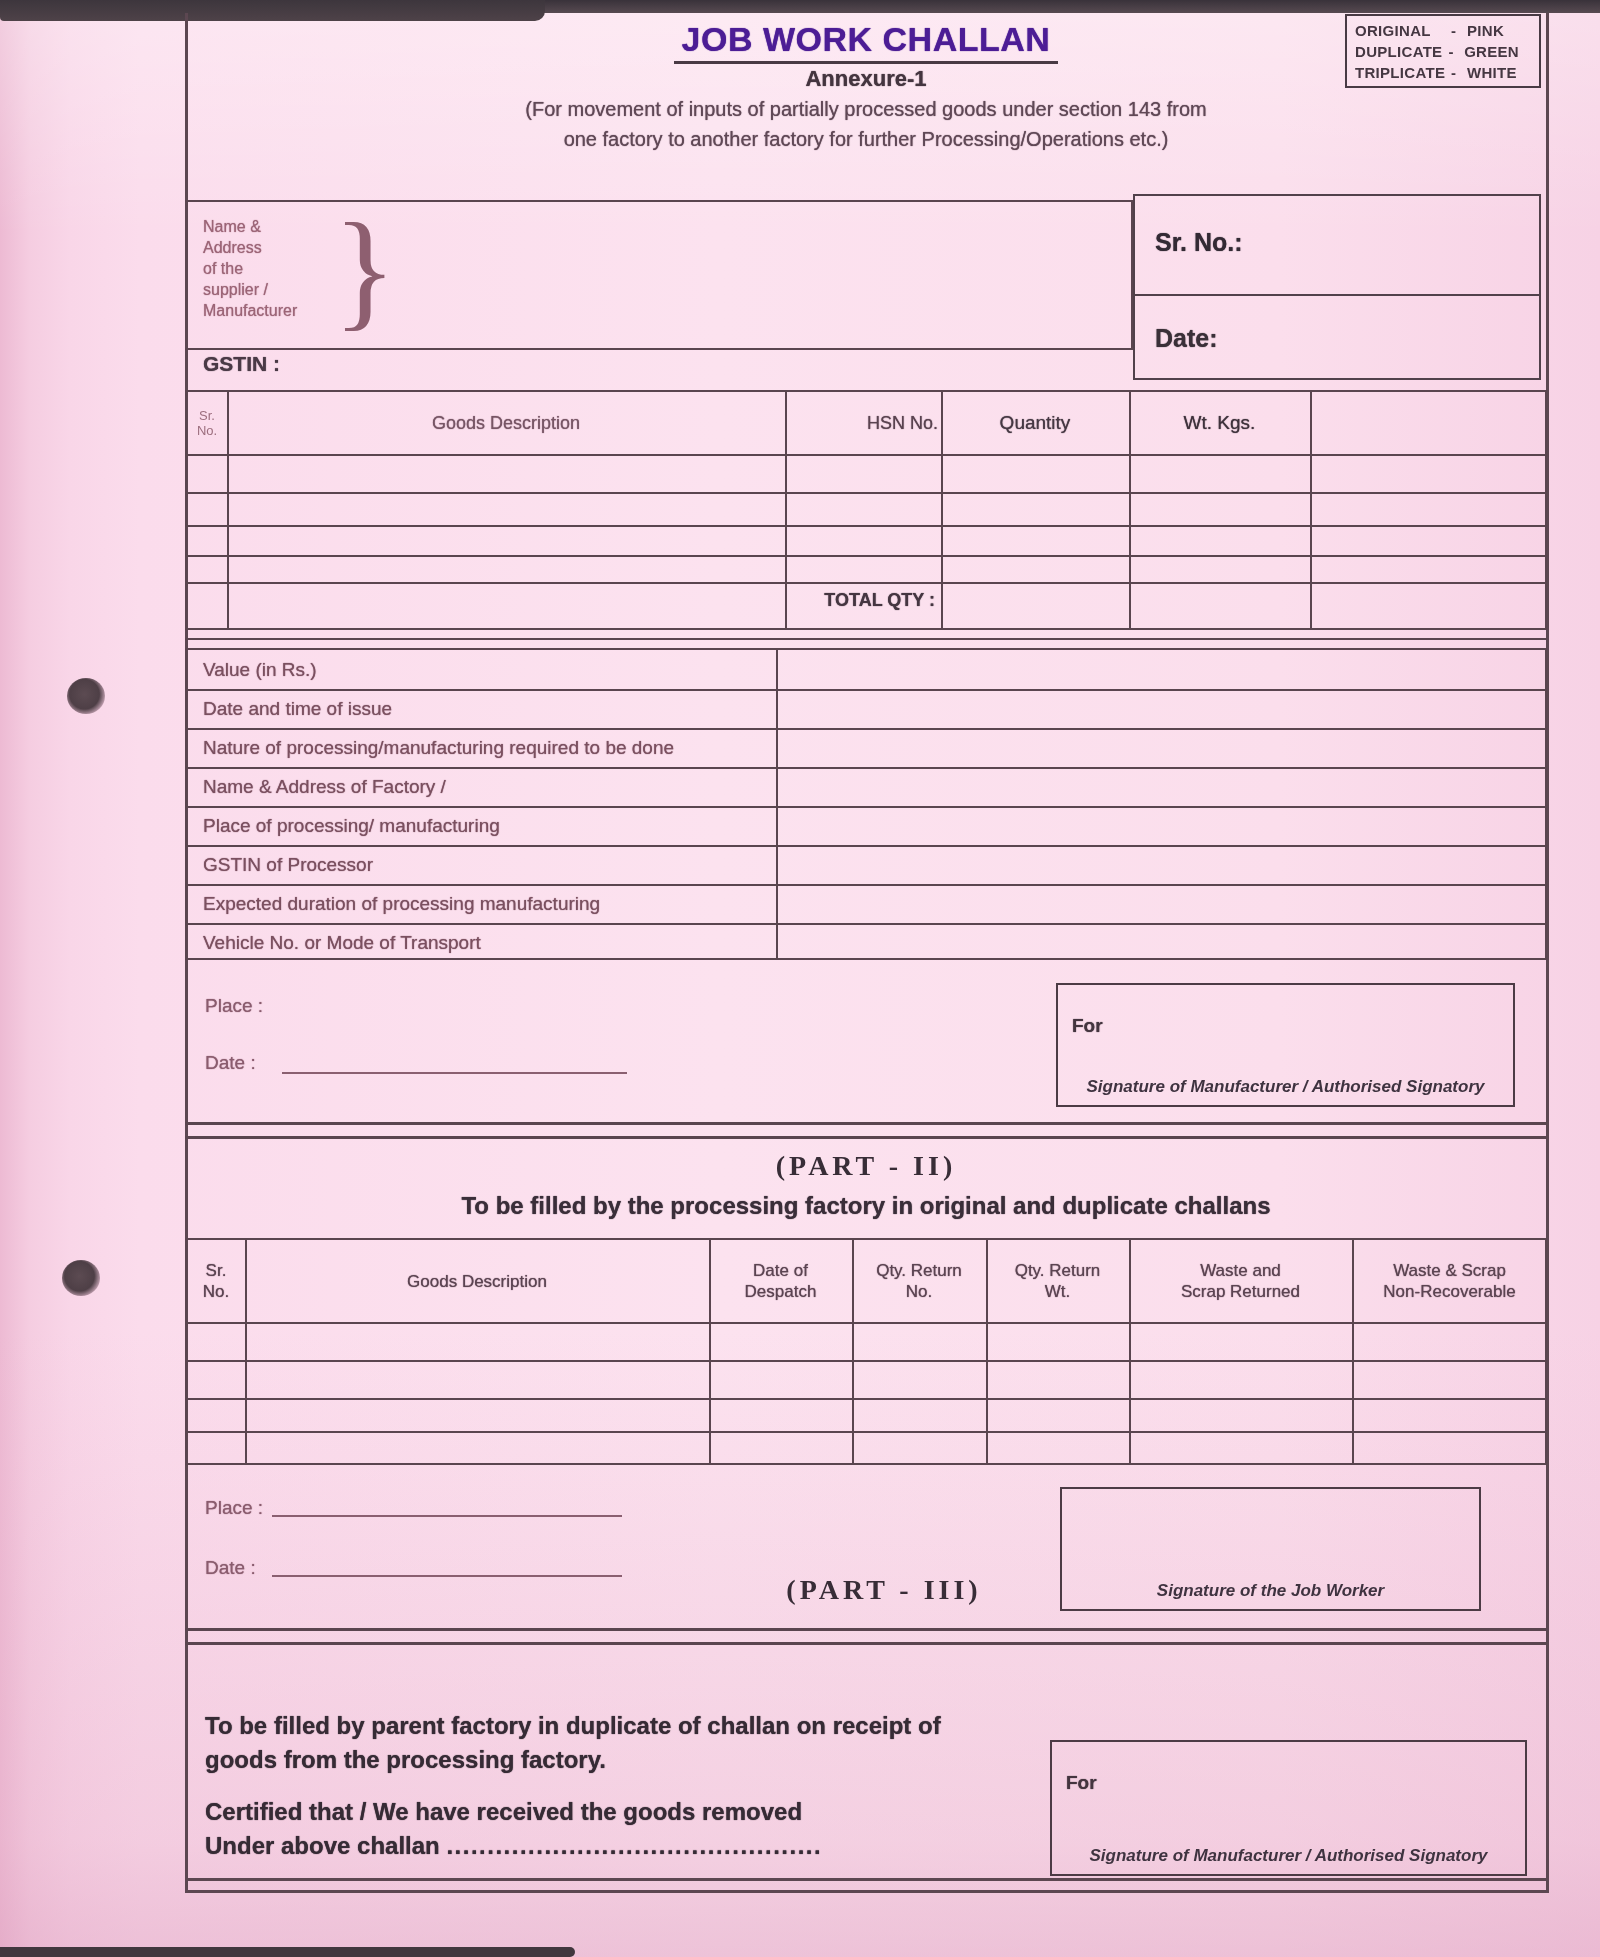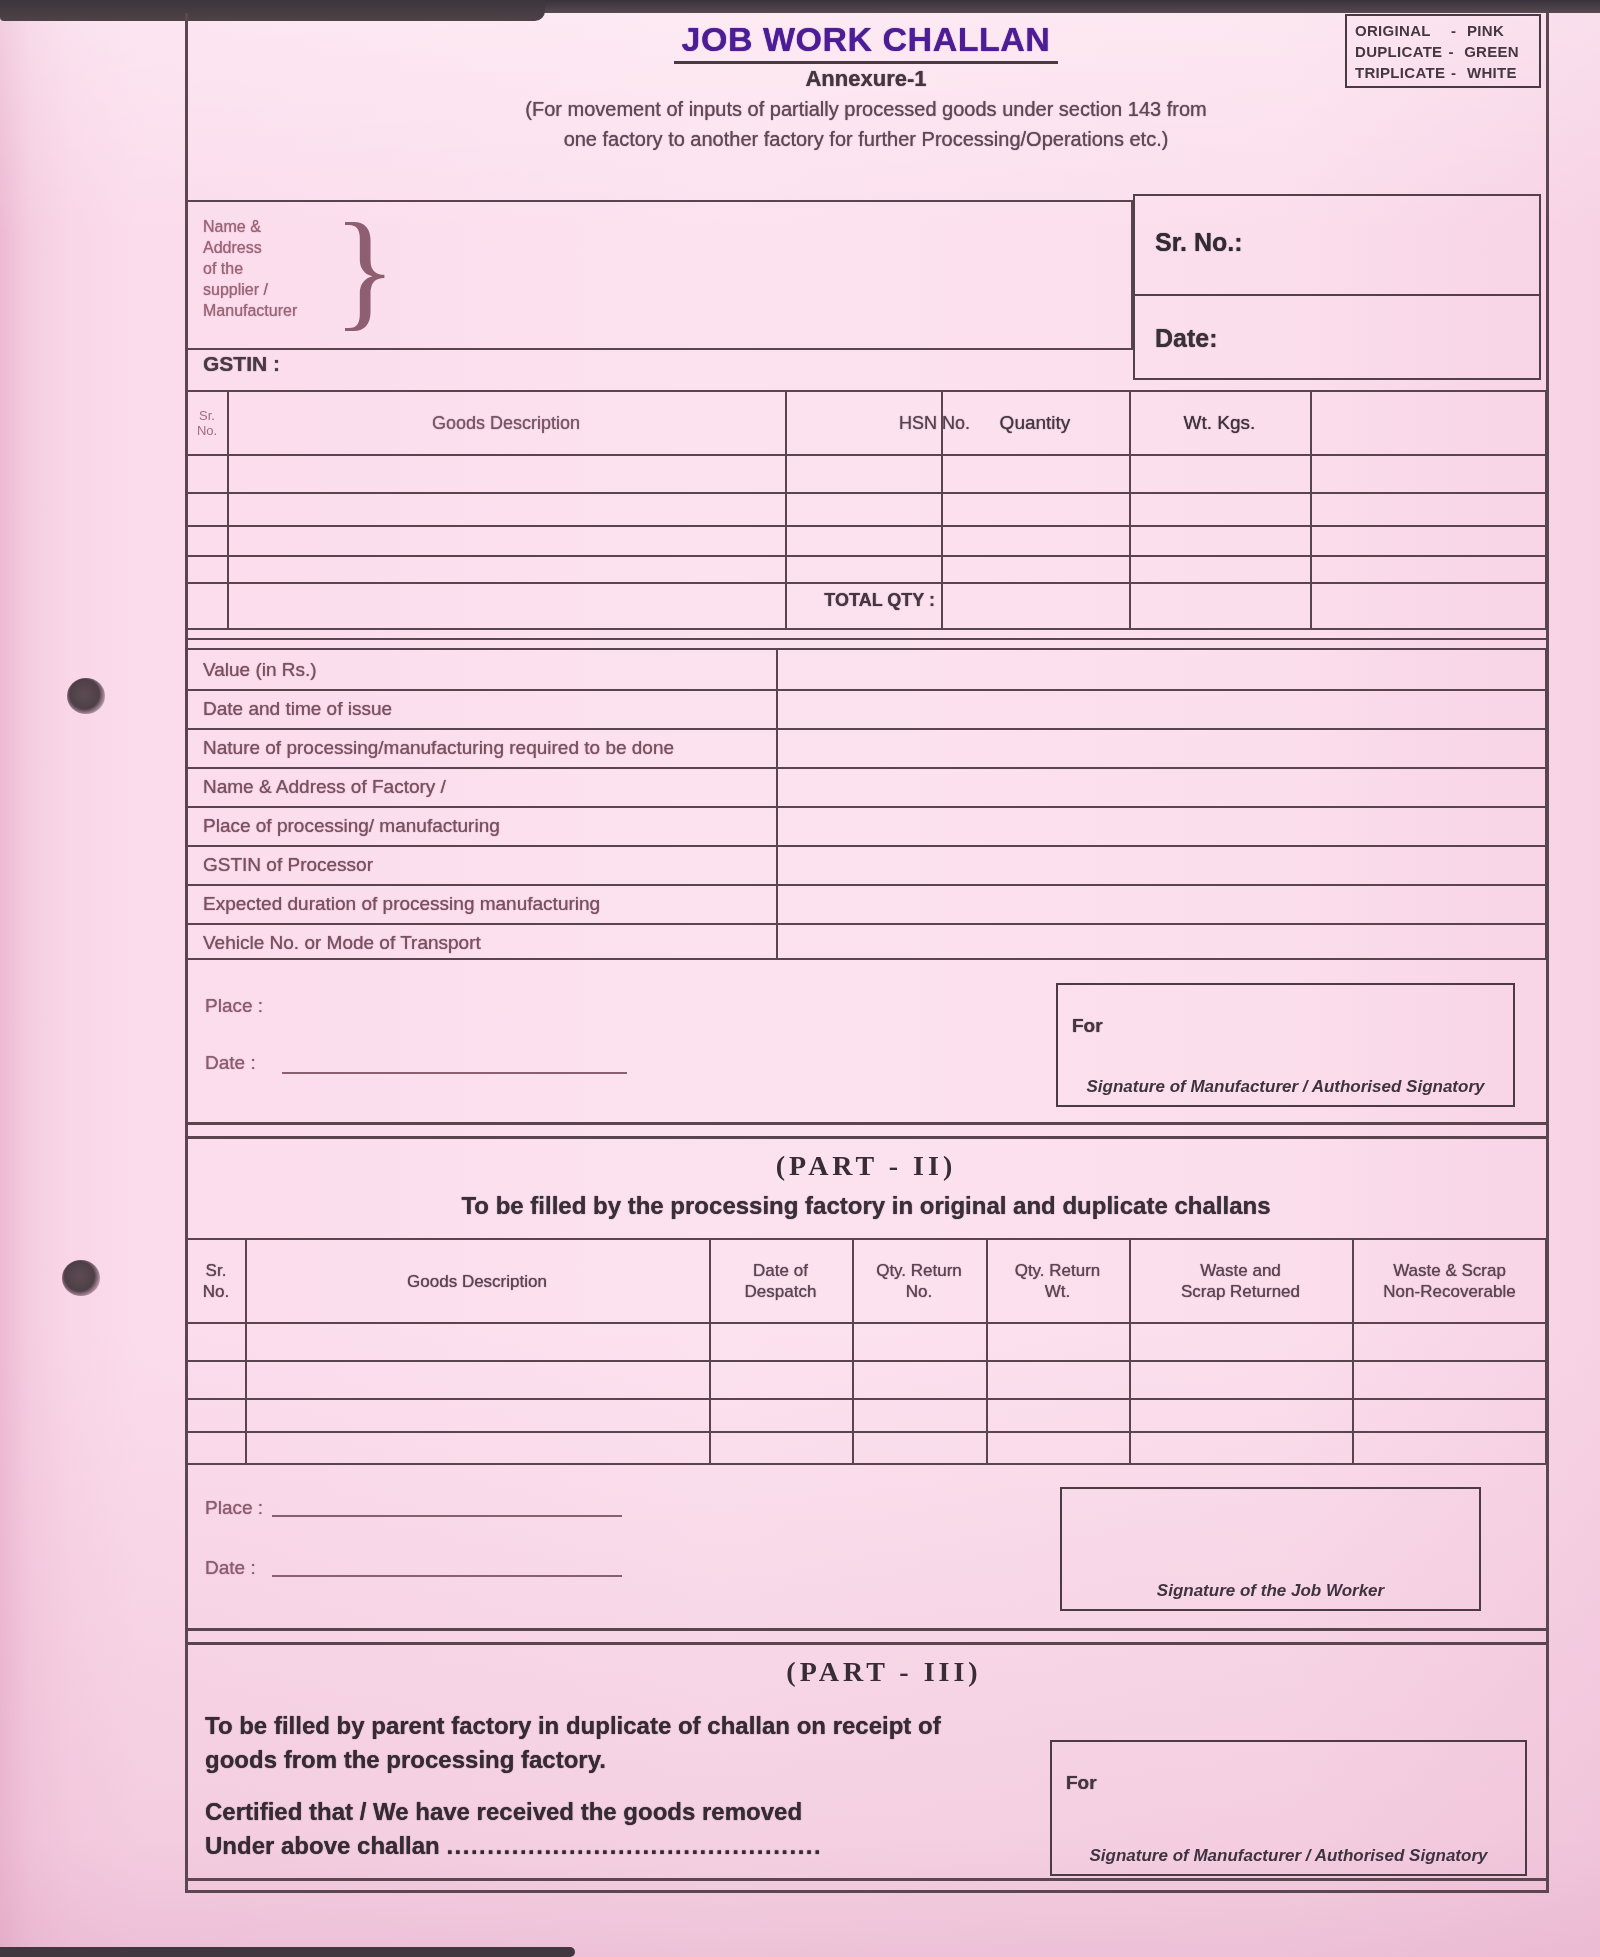--- a/index.html
+++ b/index.html
@@ -163,21 +163,21 @@
     <div class="hline-row" style="top:163px;"></div>
     <div class="hline-row" style="top:190px;"></div>
 
     <div class="hcell t1-sr" style="left:0; width:40px;">
       <div>Sr.</div>
       <div>No.</div>
     </div>
     <div class="hcell t1-goods soft" style="left:40px; width:558px;">
       <div>Goods Description</div>
     </div>
-    <div class="hcell t1-hsn soft" style="left:612px; width:171px;align-items:flex-end;">
+    <div class="hcell t1-hsn soft" style="left:630px; width:171px;">
       <div>HSN No.</div>
     </div>
     <div class="hcell t1-qty soft" style="left:754px; width:188px;">
       <div>Quantity</div>
     </div>
     <div class="hcell t1-wt soft" style="left:942px; width:181px;">
       <div>Wt. Kgs.</div>
     </div>
     <div class="totqty soft">TOTAL QTY :</div>
   </div>
@@ -264,21 +264,21 @@
   <div class="placelbl soft" style="left:205px; top:1557px;">Date :</div>
   <div class="u-line" style="left:272px; top:1575px; width:350px;"></div>
 
   <div class="sigbox" style="left:1060px; top:1487px; width:421px; height:124px;">
     <div class="sigcap">Signature of the Job Worker</div>
   </div>
 
   <div class="rule" style="left:185px; top:1628px; width:1362px; height:2.5px;"></div>
   <div class="rule" style="left:185px; top:1642px; width:1362px; height:2.5px;"></div>
 
-  <div class="part-head" style="top:1656px;padding-left:36px;">(PART - III)</div>
+  <div class="part-head" style="top:1574px;padding-left:36px;">(PART - III)</div>
   <div class="p3-line soft" style="top:1712px;">To be filled by parent factory in duplicate of challan on receipt of</div>
   <div class="p3-line soft" style="top:1746px;">goods from the processing factory.</div>
   <div class="p3-line soft" style="top:1798px;">Certified that / We have received the goods removed</div>
   <div class="p3-line soft" style="top:1832px;">
     <span>Under above challan </span><span class="dots">..............................................</span>
   </div>
 
   <div class="sigbox" style="left:1050px; top:1740px; width:477px; height:136px;">
     <div class="forlbl soft">For</div>
     <div class="sigcap">Signature of Manufacturer / Authorised Signatory</div>

